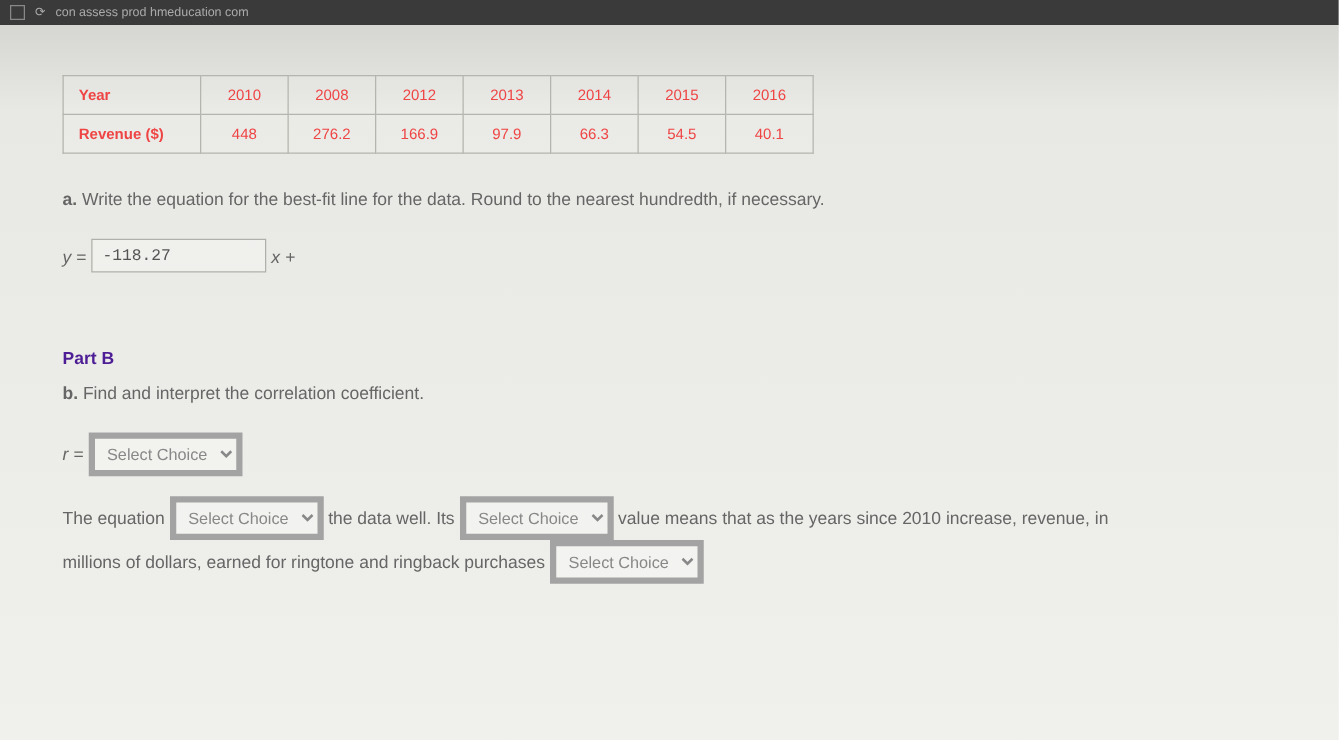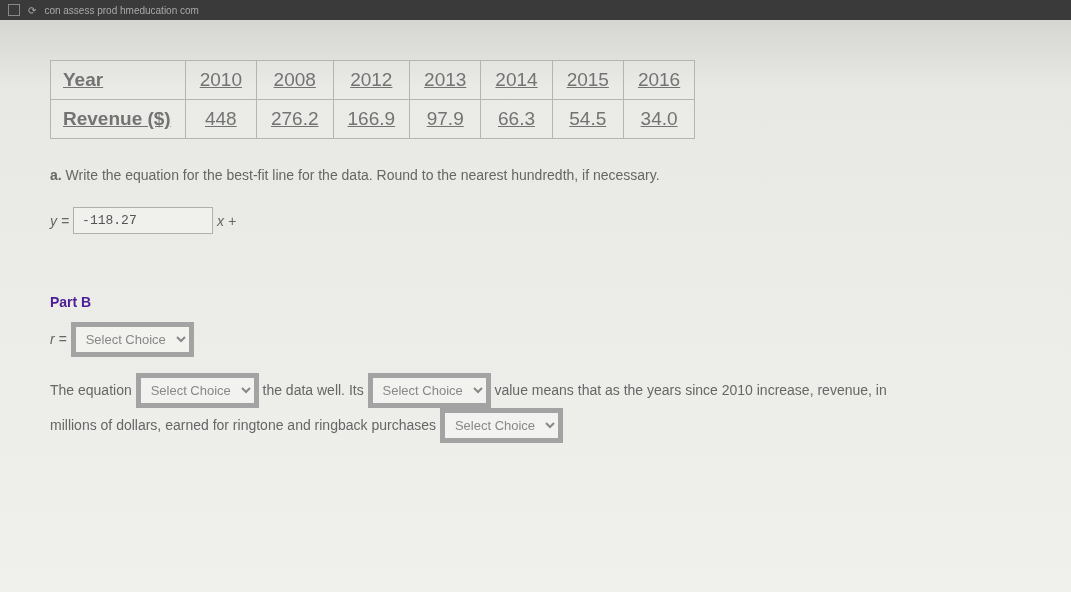--- a/index.html
+++ b/index.html
@@ -39,25 +39,24 @@
       opacity: 0.6;
     }
     table.data-table {
       border-collapse: collapse;
       margin-bottom: 28px;
     }
     table.data-table td, table.data-table th {
       border: 1px solid #b5b5b0;
       padding: 8px 14px;
       text-align: center;
-      font-size: 19px;
-      color: #737373;
+      font-size: 12px;
+      color: #ef4444;
       background: rgba(255,255,255,0.1);
       min-width: 70px;
-      text-decoration: underline;
     }
     table.data-table td.row-label {
       text-align: left;
       font-weight: bold;
       min-width: 110px;
       padding-left: 12px;
     }
     .prompt {
       color: #666;
       font-size: 14px;
@@ -135,37 +134,40 @@
       <td>2016</td>
     </tr>
     <tr>
       <td class="row-label">Revenue ($)</td>
       <td>448</td>
       <td>276.2</td>
       <td>166.9</td>
       <td>97.9</td>
       <td>66.3</td>
       <td>54.5</td>
-      <td>34.0</td>
+      <td>40.1</td>
     </tr>
   </tbody>
     </table>
 
   <div class="prompt">
     <span class="bold">a.</span><span> Write the equation for the best-fit line for the data. Round to the nearest hundredth, if necessary.</span>
   </div>
 
   <div class="equation-line">
     <span>y =</span>
     <input type="text" class="text-input" value="-118.27" style="">
     <span>x +</span>
   </div>
 
   <div class="part-header">Part B</div>
 
+  <div class="sub-prompt">
+    <span style="font-weight:bold">b.</span><span> Find and interpret the correlation coefficient.</span>
+  </div>
 
   <div class="inline-line">
     <span class="r-eq">r = </span>
     <select class="choice">
       <option>Select Choice</option>
     </select>
   </div>
 
   <div class="inline-line">
     <span>The equation </span>

